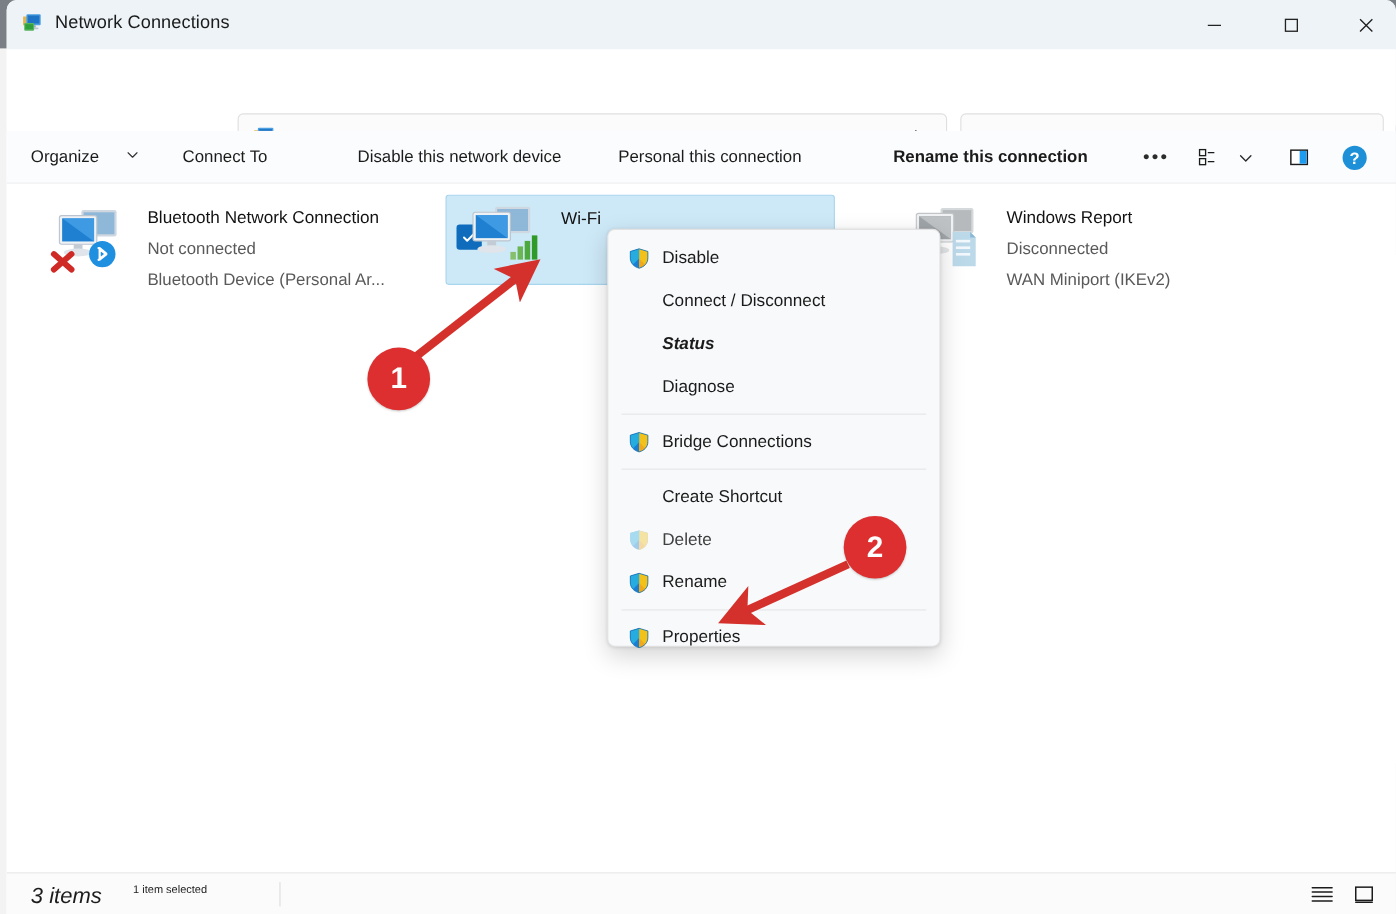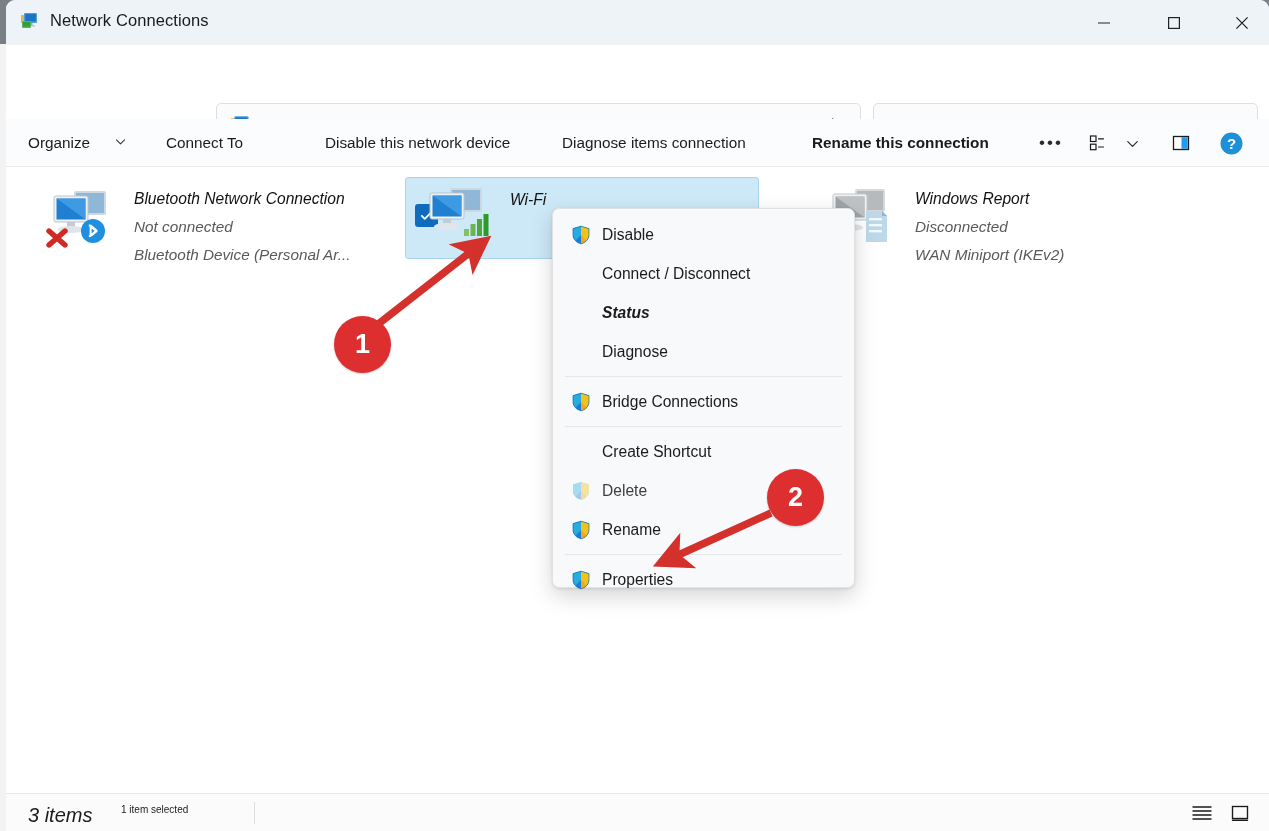--- a/index.html
+++ b/index.html
@@ -126,21 +126,20 @@
 
   
   #content {
     position: absolute; left: 0; top: 167px; width: 1263px; height: 626px;
     background: #ffffff;
   }
 
   .conn-item {
     position: absolute; width: 354px; height: 82px;
     padding: 6px 0 0 0;
-    font-style: italic;
   }
   #item-bt { left: 24px; top: 10px; }
   #item-wifi {
     left: 399px; top: 10px;
     background: #cde8f7; border: 1px solid #a8d5ee; border-radius: 3px;
   }
   #item-wr { left: 805px; top: 10px; }
 
   .conn-icon {
     position: absolute; left: 14px; top: 8px; width: 74px; height: 66px;
@@ -317,21 +316,21 @@
           </svg>
       </span>
     </div>
     <div class="cmd" id="cmd-connect">
       <span>Connect To</span>
     </div>
     <div class="cmd" id="cmd-disable">
       <span>Disable this network device</span>
     </div>
     <div class="cmd" id="cmd-diagnose">
-      <span>Diagnose items connection</span>
+      <span>Personal this connection</span>
     </div>
     <div class="cmd" id="cmd-rename">
       <span>Rename this connection</span>
     </div>
     <div class="cmd" id="cmd-more">•••</div>
     <div class="cmd" id="cmd-view">
       <svg width="20" height="20" viewBox="0 0 20 20">
         <rect x="2.5" y="3" width="5.5" height="5.5" fill="none" stroke="#1b1b1b" stroke-width="1.2"></rect>
         <rect x="2.5" y="11.2" width="5.5" height="5.5" fill="none" stroke="#1b1b1b" stroke-width="1.2"></rect>
         <path d="M10.5 5.8h5M10.5 14h5" stroke="#1b1b1b" stroke-width="1.2" stroke-linecap="round"></path>

